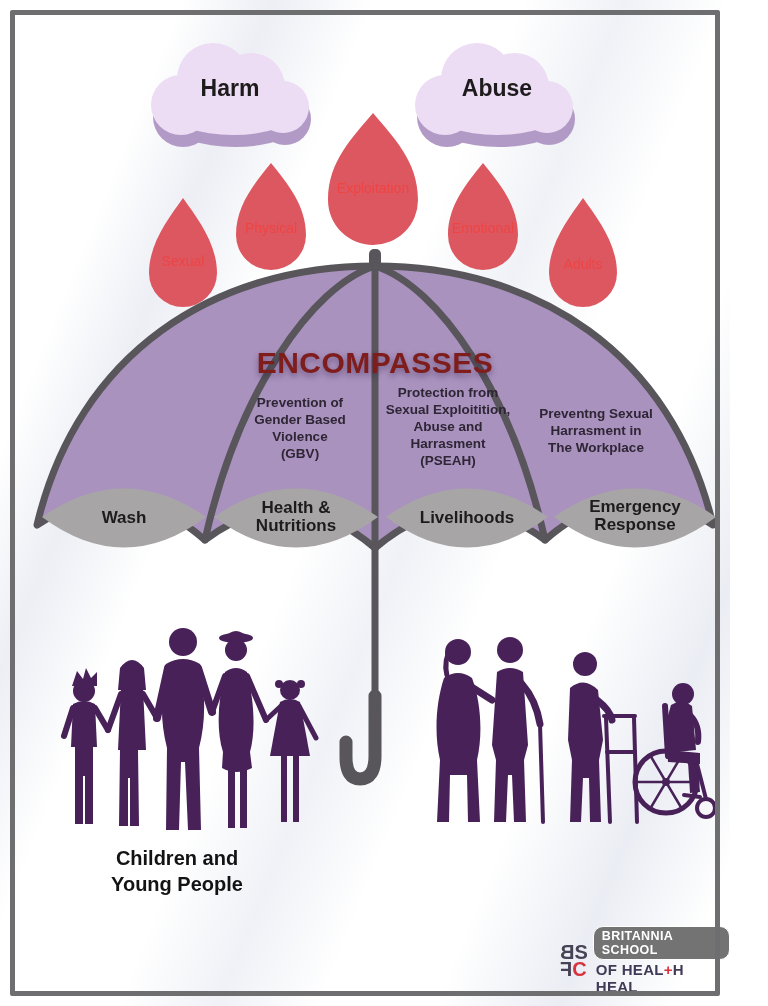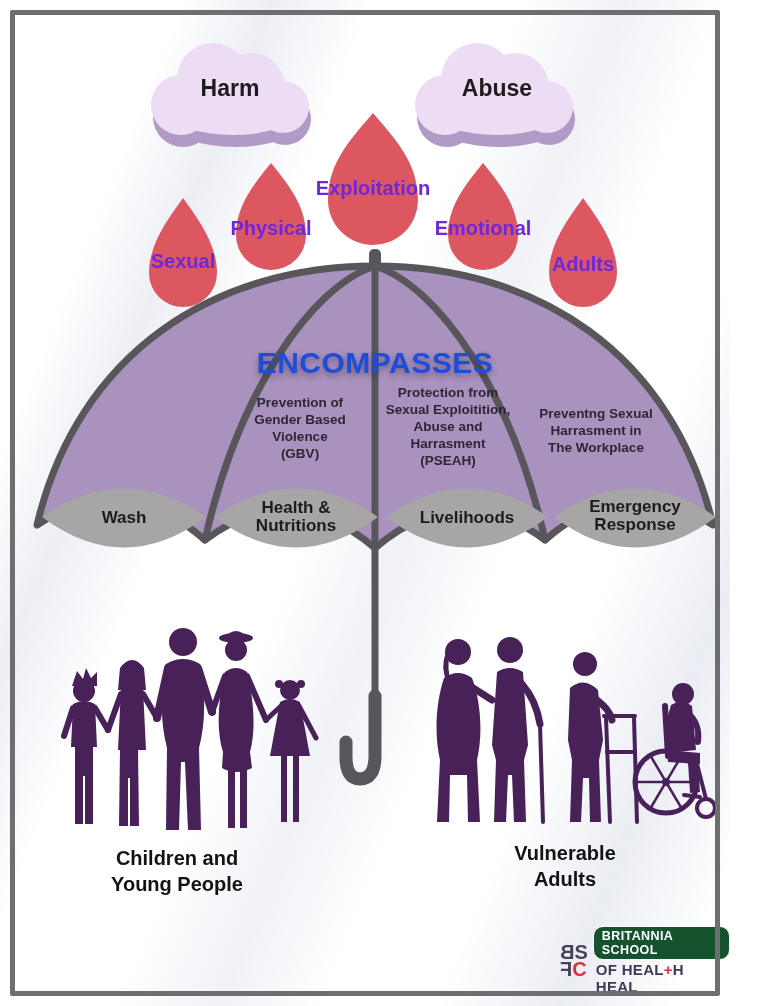--- a/index.html
+++ b/index.html
@@ -15,36 +15,36 @@
       linear-gradient(112deg, transparent 74%, rgba(221,225,236,.6) 85%, transparent 95%);
   }
   .frame{
     position:absolute;left:10px;top:10px;right:10px;bottom:10px;
     border:5px solid #6e6d70;border-radius:2px;pointer-events:none;
   }
   .art{position:absolute;left:0;top:0;width:768px;height:1006px;}
   .txt{position:absolute;transform:translate(-50%,-50%);text-align:center;
        white-space:pre-line;color:#1d1b1c;}
   .cloud-label{font-size:23px;font-weight:700;color:#1d1b1c;}
-  .drop-label{font-size:20px;font-weight:700;color:#6d28d9;}
+  .drop-label{font-size:14px;font-weight:400;color:#ef4444;}
   .title1{font-size:36px;font-weight:800;color:#ffffff;letter-spacing:.5px;
           text-shadow:0 3px 6px rgba(40,20,60,.45);}
-  .title2{font-size:30px;font-weight:800;color:#1d4ed8;letter-spacing:.5px;
+  .title2{font-size:30px;font-weight:800;color:#7f1d1d;letter-spacing:.5px;
           text-shadow:0 3px 6px rgba(40,20,60,.45);}
   .panel-label{font-size:13.5px;font-weight:700;color:#2e2535;line-height:1.25;}
   .sector-label{font-size:17px;font-weight:700;color:#1d1b1c;line-height:1.05;}
   .group-label{font-size:20px;font-weight:700;color:#131313;line-height:1.3;}
   .logo{position:absolute;left:560px;top:926px;display:flex;align-items:center;gap:5px;}
   .monogram{display:flex;flex-direction:column;line-height:.82;font-weight:800;font-size:20px;}
   .monogram .row{display:flex;}
   .mirror{display:inline-block;transform:scaleX(-1);}
   .mg-dark{color:#474356;}
   .mg-red{color:#d8323c;}
   .logo-right{display:flex;flex-direction:column;align-items:flex-start;gap:1px;}
-  .logo-pill{background:#14532d;color:#ffffff;font-weight:700;font-size:12.5px;
+  .logo-pill{background:#737373;color:#ffffff;font-weight:700;font-size:12.5px;
              letter-spacing:.4px;padding:2px 8px;border-radius:10px;border:1.5px solid #ffffff;}
   .logo-line2{font-weight:800;font-size:15px;color:#413a56;letter-spacing:.3px;padding-left:3px;}
   .logo-line2 .plus{color:#d8323c;}
 </style>
 </head>
 <body>
 
 <div class="canvas">
   <div class="bg-swirls"></div>
 
@@ -216,21 +216,20 @@
 
   <div class="txt sector-label" style="left:124px;top:518px;">Wash</div>
   <div class="txt sector-label" style="left:296px;top:517px;">Health &amp;
 Nutritions</div>
   <div class="txt sector-label" style="left:467px;top:518px;">Livelihoods</div>
   <div class="txt sector-label" style="left:635px;top:516px;">Emergency
 Response</div>
 
   <div class="txt group-label" style="left:177px;top:871px;">Children and
 Young People</div>
-  <div class="txt group-label" style="left:565px;top:866px;">Vulnerable Adults</div>
 
   <div class="logo">
     <div class="monogram">
       <span class="row">
         <span class="mirror mg-dark">B</span>
           <span class="mg-dark">S</span>
       </span>
       <span class="row">
         <span class="mirror mg-dark">F</span>
           <span class="mg-red">C</span>

